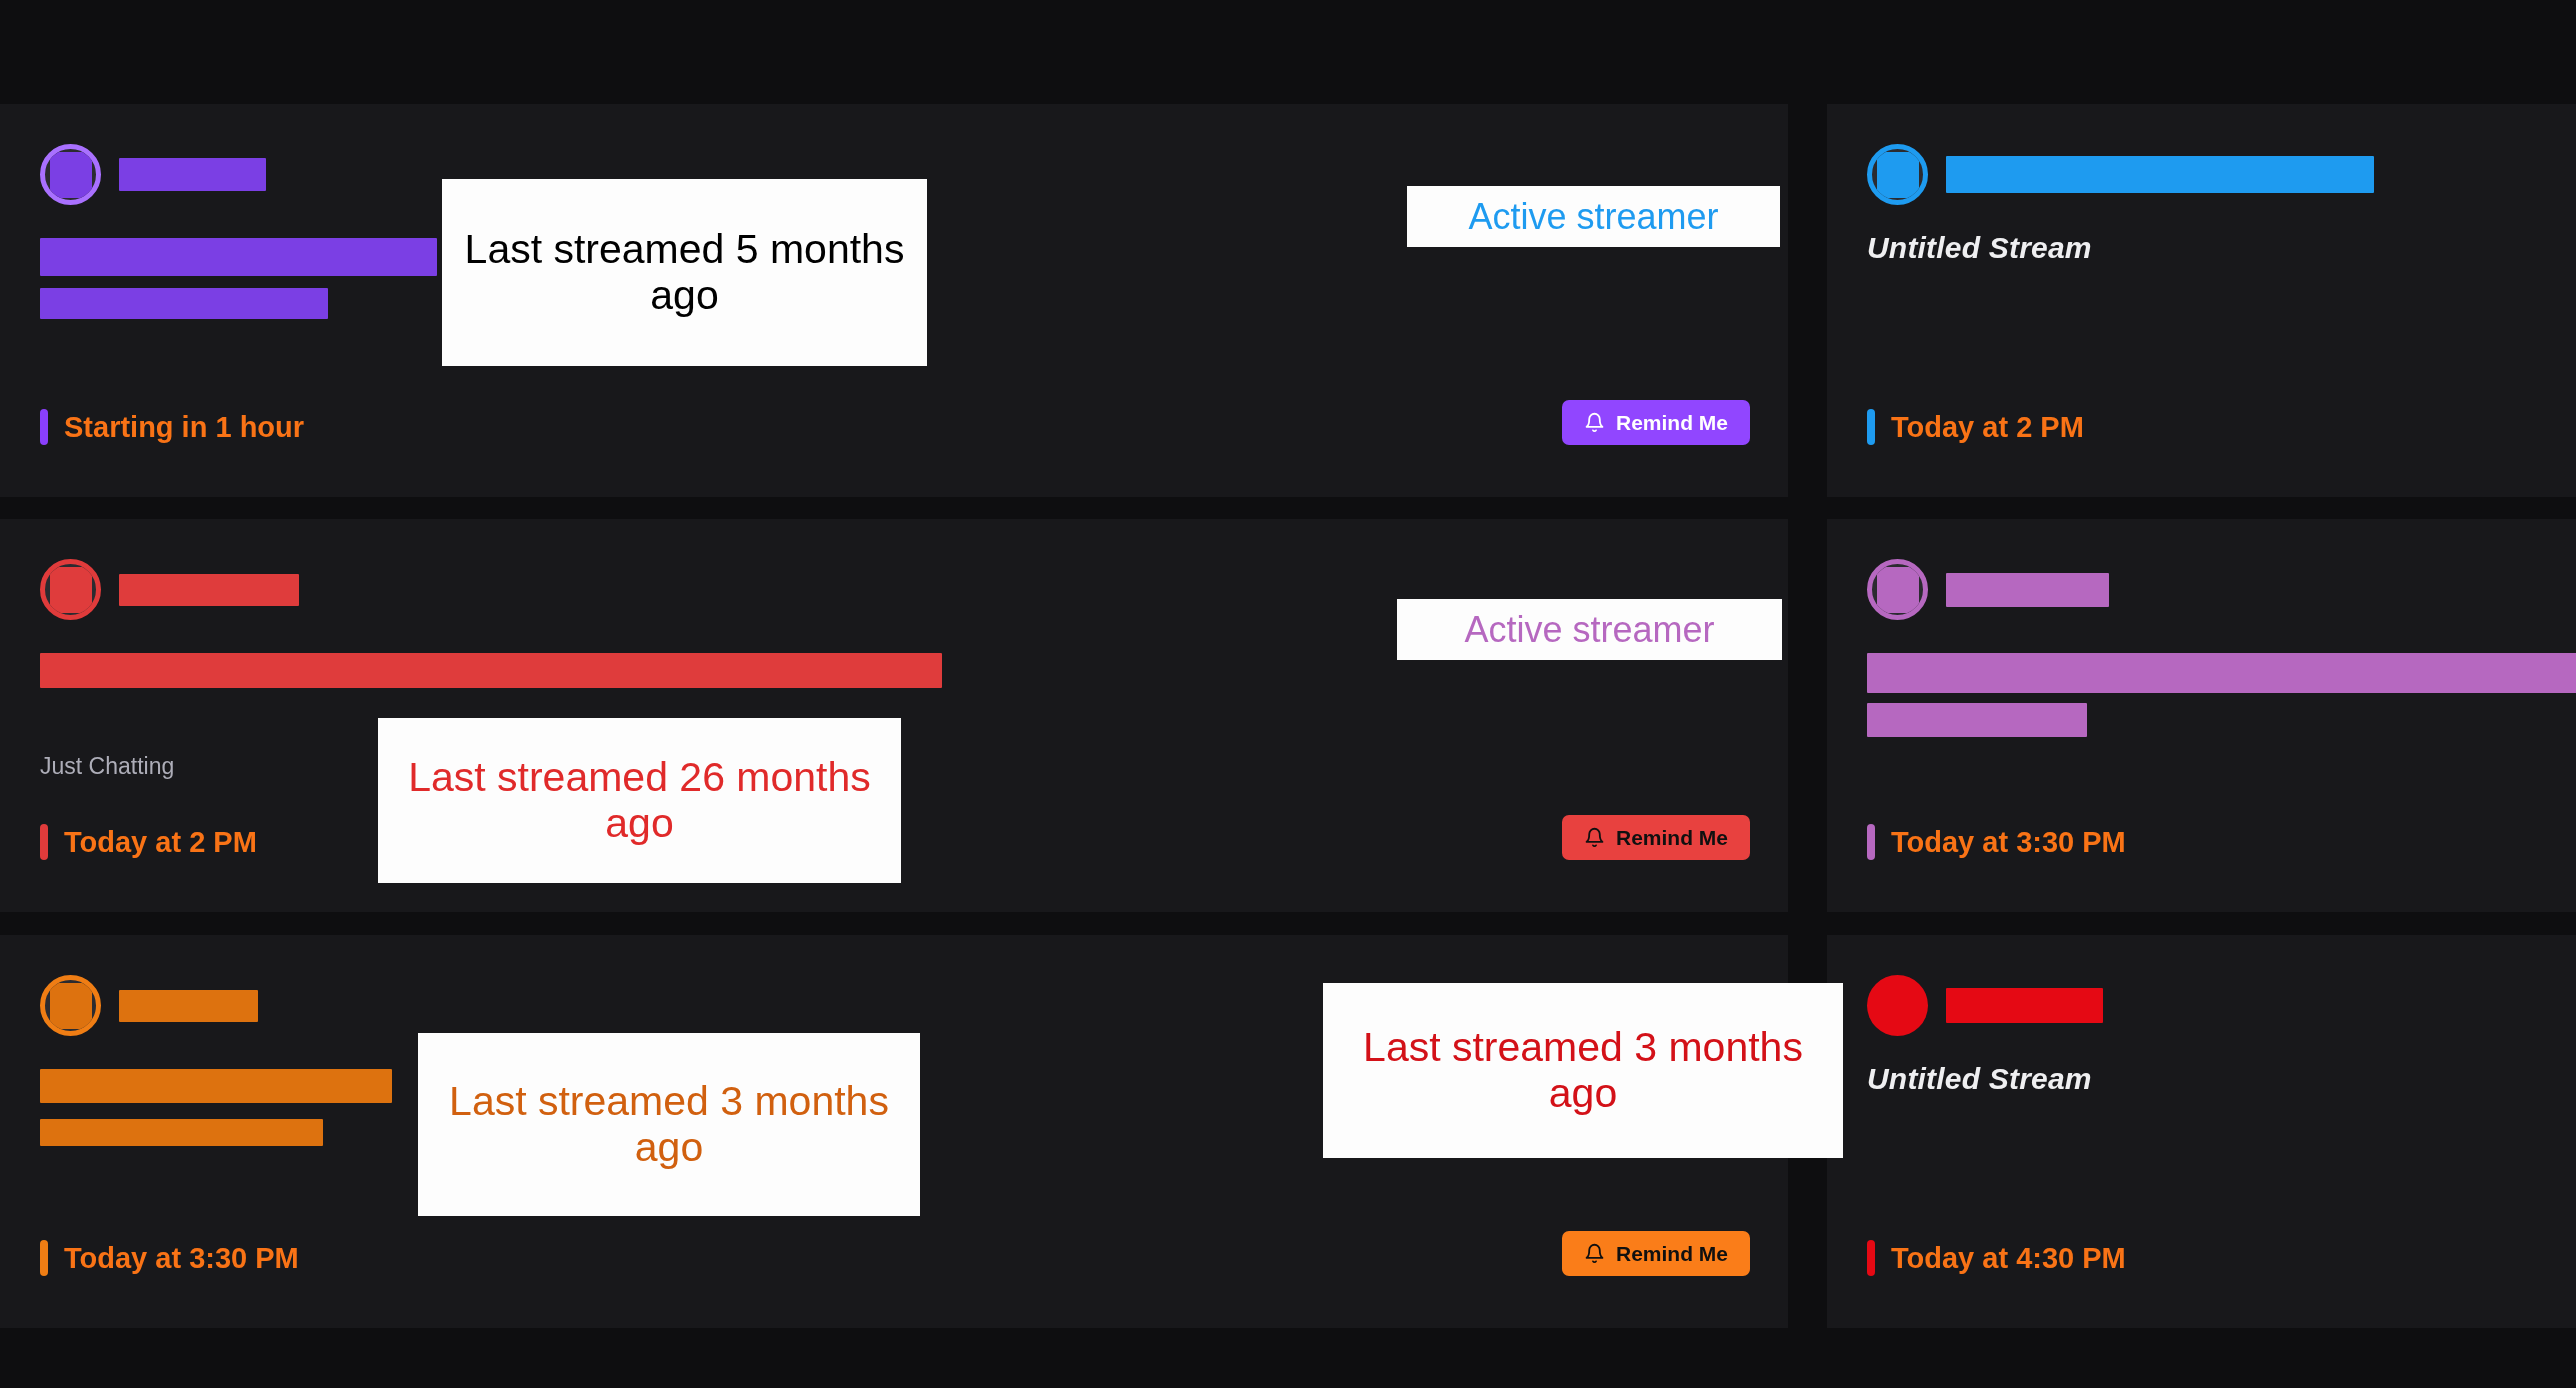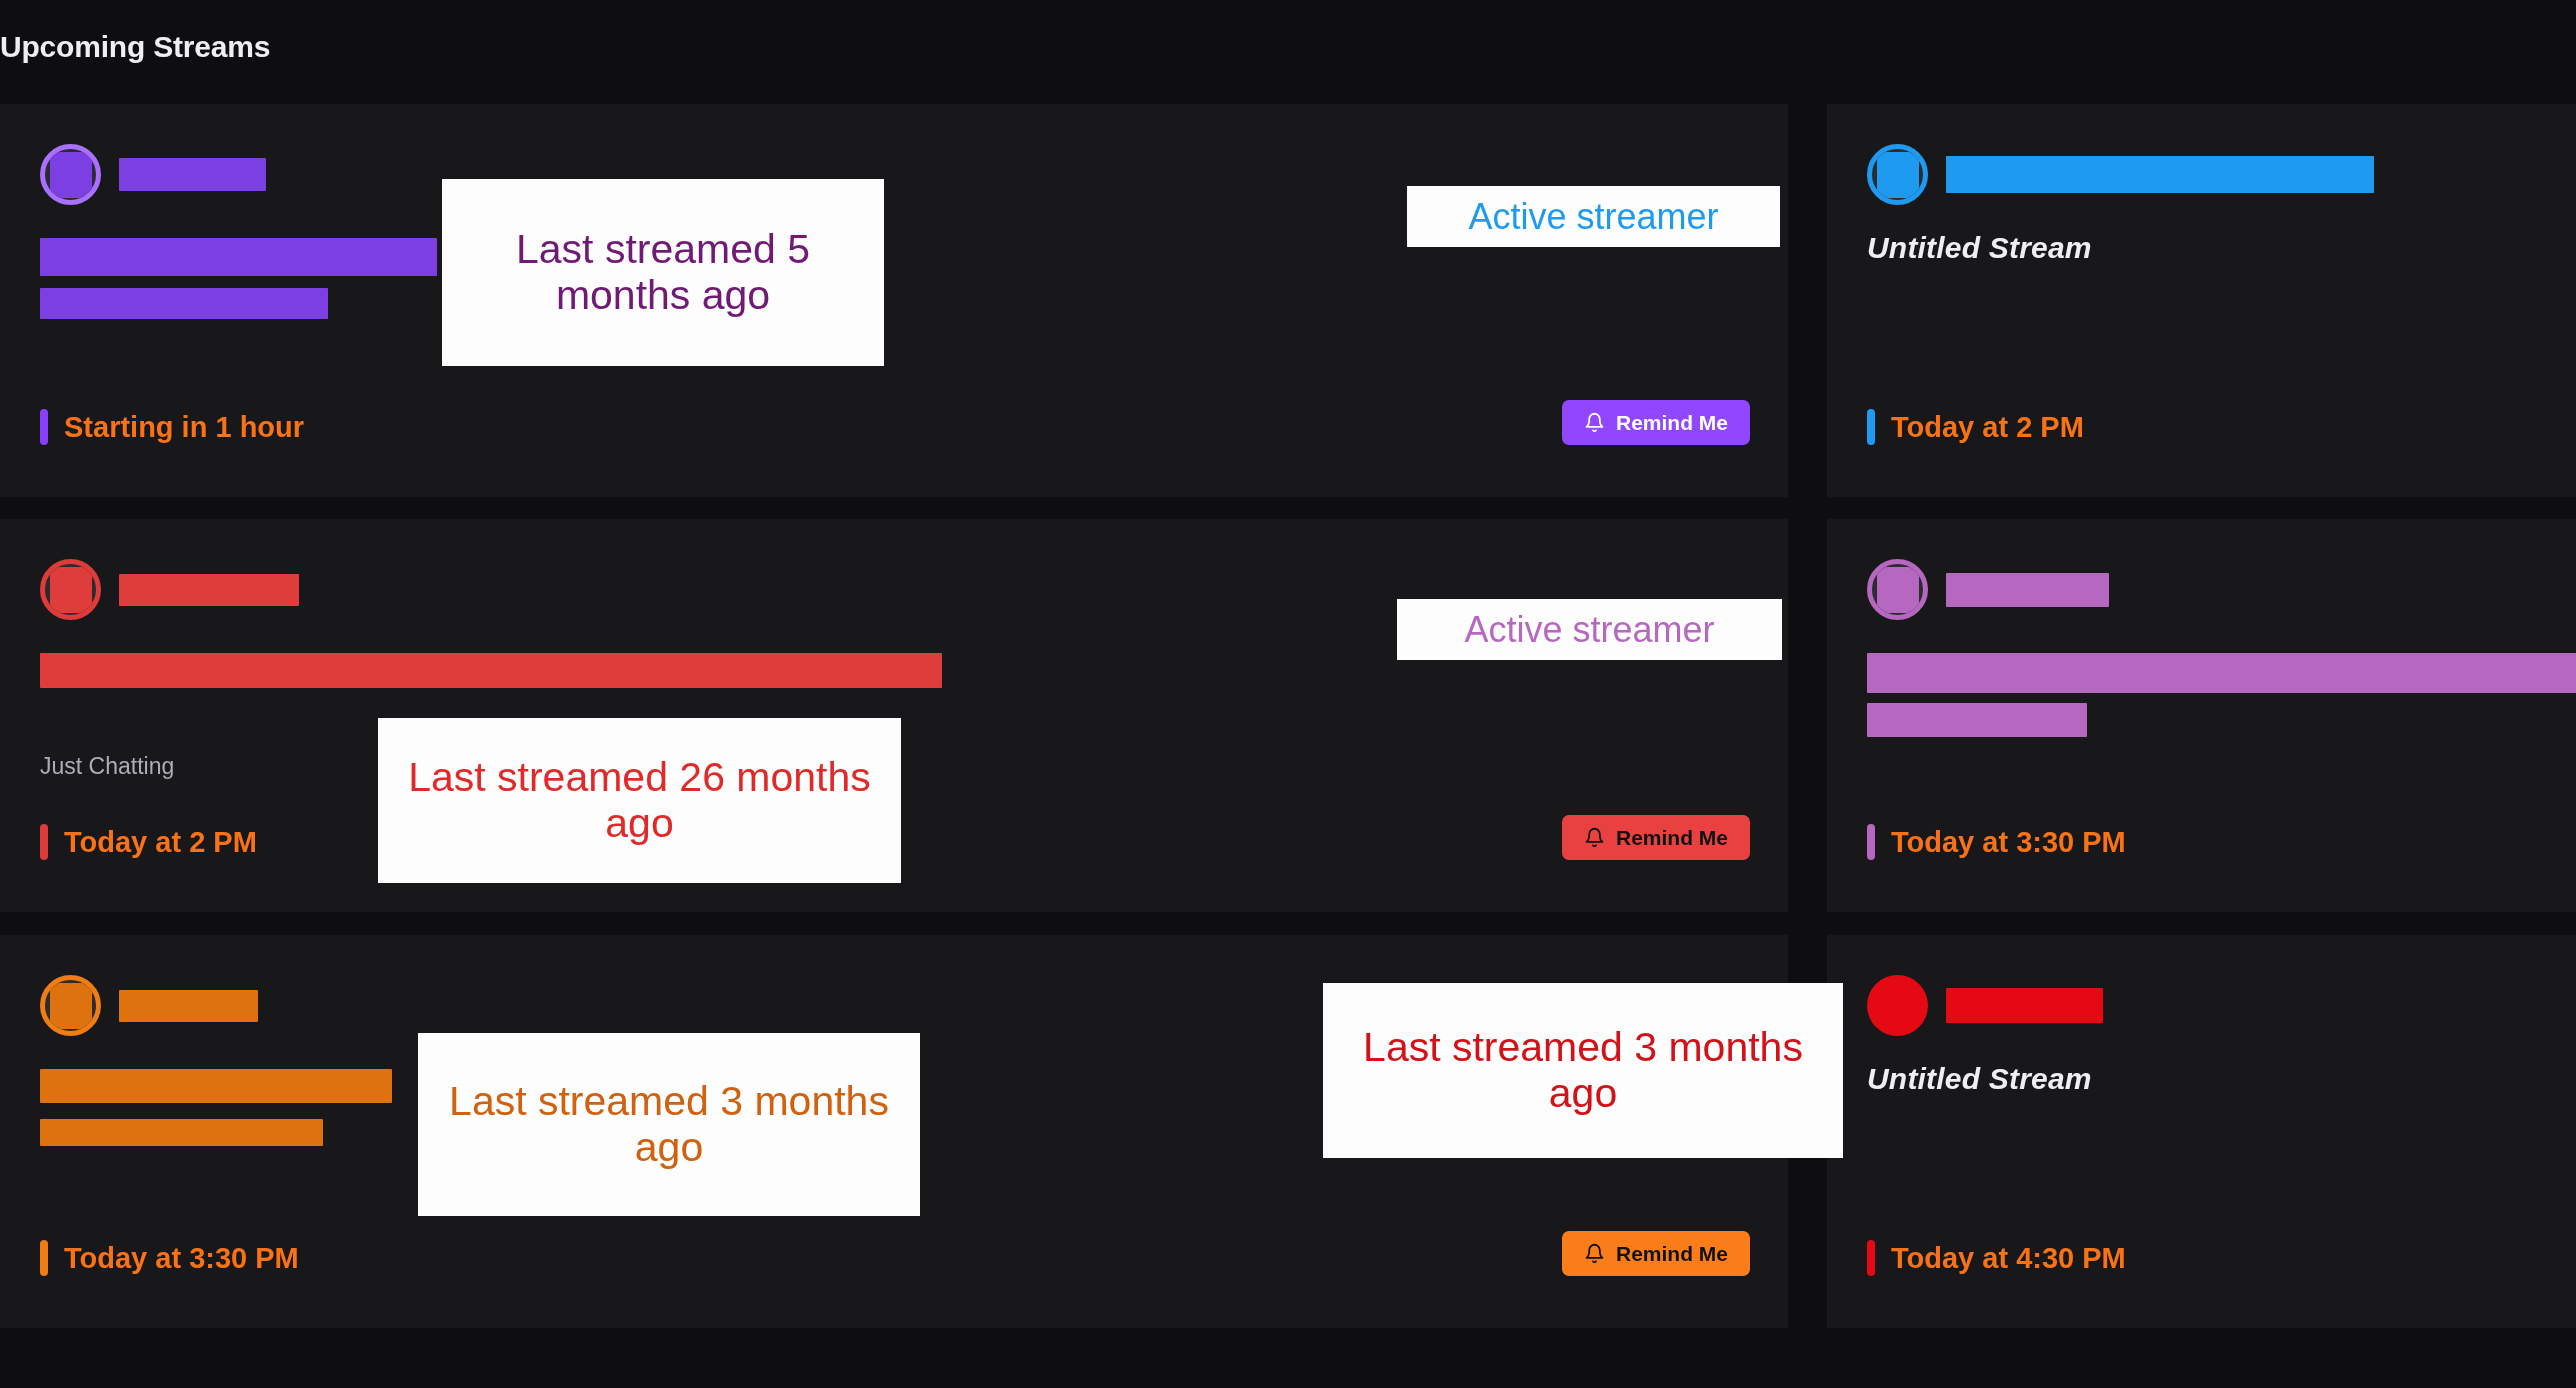--- a/index.html
+++ b/index.html
@@ -186,23 +186,20 @@
     font-size: 36px;
     padding: 6px 18px;
     margin-top: 24px;
   }
 </style>
 </head>
 <body>
 
 <div id="root">
 
-  <div class="header">
-    <div class="header-title">Upcoming Streams</div>
-  </div>
 
   <div class="grid">
       <div class="card col-left row-1">
         <div class="card-inner">
           <div class="streamer-row">
             <div class="avatar" style="border-color:#a970ff;">
               <div class="avatar-inner redact" style="background:#7b3fe4;"></div>
             </div>
             <div class="redact" style="background:#7b3fe4;width:147px;height:33px;"></div>
           </div>
@@ -306,21 +303,21 @@
           </div>
           <div class="untitled">Untitled Stream</div>
           <div class="time-row">
             <div class="time-bar" style="background:#e50914;"></div>
             <div class="time-text">Today at 4:30 PM</div>
           </div>
         </div>
       </div>
     </div>
 
-<div class="anno" style="left: 442px; top: 179px; width: 442px; height: 187px; color: #701a75;">
+<div class="anno" style="left: 442px; top: 179px; width: 485px; height: 187px; color: #000000;">
       <span>Last streamed 5 months ago</span>
     </div>
     <div class="anno" style="left: 378px; top: 718px; width: 523px; height: 165px; color: rgb(224, 42, 42);">
       <span>Last streamed 26 months ago</span>
     </div>
     <div class="anno" style="left: 418px; top: 1033px; width: 502px; height: 183px; color: rgb(209, 96, 15);">
       <span>Last streamed 3 months ago</span>
     </div>
     <div class="anno" style="left: 1323px; top: 983px; width: 520px; height: 175px; color: rgb(211, 17, 24);">
       <span>Last streamed 3 months ago</span>

